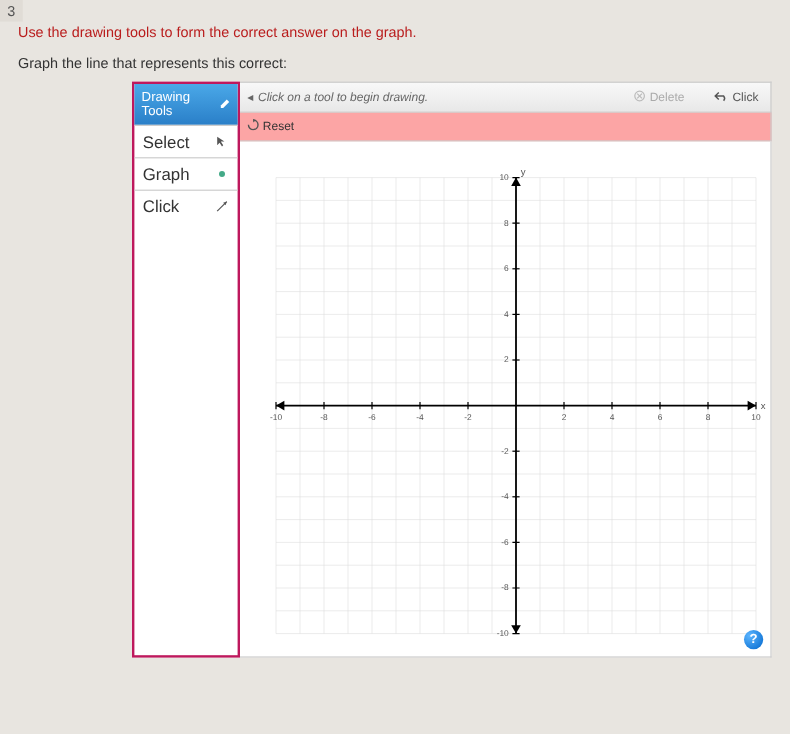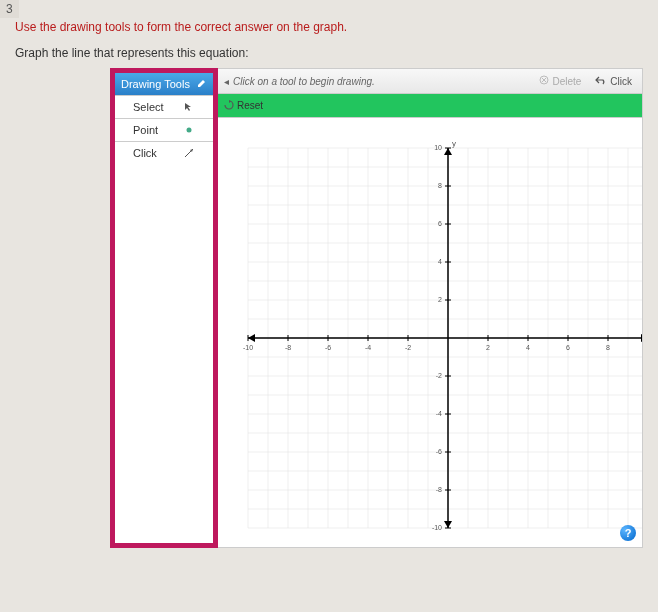--- a/index.html
+++ b/index.html
@@ -6,65 +6,65 @@
 body { font-family: Arial, sans-serif; font-size: 12px; color: #333; background: #e8e5e0; width: 658px; height: 612px; overflow: hidden; position: relative; }
 .q-number { position: absolute; top: 0; left: 0; background: #e0dcd6; padding: 2px 6px; font-size: 12px; color: #555; }
 .content { padding: 20px 15px 10px 15px; }
 .instruction { margin-bottom: 12px; color: #b91c1c; }
 .subinstruction { margin-bottom: 8px; color: #333; }
 .equation { font-family: 'Times New Roman', serif; font-style: italic; font-size: 14px; margin-bottom: 8px; }
 .frac { display: inline-block; vertical-align: middle; text-align: center; font-size: 11px; line-height: 1; }
 .frac .num { display: block; border-bottom: 1px solid #000; padding: 0 1px; }
 .frac .den { display: block; padding: 0 1px; }
 .tool-area { display: flex; margin-left: 95px; }
-.tools-panel { width: 108px; border: 5px solid #be185d; background: #fff; }
+.tools-panel { width: 90px; border: 2px solid #be185d; background: #fff; }
 .tools-header { background: linear-gradient(#4aa8e8,#2a7fc8); color: #fff; font-size: 11px; padding: 5px 6px; display: flex; justify-content: space-between; align-items: center; }
-.tool-row { border-top: 1px solid #ccc; padding: 5px 18px; font-size: 11px; display: flex; justify-content: space-between; align-items: center; cursor: pointer; }
+.tool-row { border-top: 1px solid #ccc; padding: 5px 7px; font-size: 14px; display: flex; justify-content: space-between; align-items: center; cursor: pointer; }
 .tool-icon { width: 12px; height: 12px; display: inline-flex; align-items: center; justify-content: center; }
 .canvas-panel { flex: 1; display: flex; flex-direction: column; }
 .canvas-header { background: linear-gradient(#f8f8f8,#e8e8e8); border: 1px solid #ccc; border-left: none; display: flex; align-items: center; justify-content: space-between; padding: 3px 6px; font-size: 10px; color: #666; height: 26px; }
 .canvas-header-left { display: flex; align-items: center; gap: 4px; }
-.canvas-header-right { display: flex; align-items: center; gap: 6px; }
+.canvas-header-right { display: flex; align-items: center; gap: 17px; }
 .hdr-btn { display: flex; align-items: center; gap: 3px; padding: 2px 4px; cursor: pointer; color: #555; }
 .hdr-btn.disabled { color: #aaa; cursor: default; }
-.reset-bar { background: #22c55e; border: 1px solid #ccc; border-top: none; border-left: none; padding: 3px 6px; font-size: 10px; display: flex; align-items: center; gap: 4px; height: 24px; }
+.reset-bar { background: #fca5a5; border: 1px solid #ccc; border-top: none; border-left: none; padding: 3px 6px; font-size: 10px; display: flex; align-items: center; gap: 4px; height: 24px; }
 .reset-btn { display: flex; align-items: center; gap: 3px; cursor: pointer; }
 .graph-container { background: #fff; border: 1px solid #ccc; border-top: none; border-left: none; height: 430px; position: relative; overflow: hidden; }
 .help-icon { position: absolute; bottom: 6px; right: 6px; width: 16px; height: 16px; border-radius: 50%; background: radial-gradient(circle at 30% 30%, #5bb5ff, #0066cc); color: #fff; font-size: 11px; font-weight: bold; display: flex; align-items: center; justify-content: center; cursor: pointer; }
 svg.graph { position: absolute; left: 20px; top: 20px; }
 </style>
 </head>
 <body>
 
 <div class="q-number">3</div>
 
 <div class="content">
   <p class="instruction">Use the drawing tools to form the correct answer on the graph.</p>
-  <p class="subinstruction">Graph the line that represents this equation:</p>
+  <p class="subinstruction">Graph the line that represents this correct:</p>
 
   <div class="tool-area">
     <div class="tools-panel">
       <div class="tools-header">
         <span>Drawing Tools</span>
         <span class="tool-icon">
           <svg width="10" height="10" viewBox="0 0 10 10">
               <path d="M7 1 L9 3 L4 8 L2 8 L2 6 Z" fill="#fff"></path>
             </svg>
         </span>
       </div>
       <div class="tool-row">
         <span>Select</span>
         <span class="tool-icon">
           <svg width="10" height="10" viewBox="0 0 10 10">
               <path d="M1 1 L1 8 L3 6 L5 9 L6 8 L4 5 L7 5 Z" fill="#555"></path>
             </svg>
         </span>
       </div>
       <div class="tool-row">
-        <span>Point</span>
+        <span>Graph</span>
         <span class="tool-icon">
           <svg width="10" height="10" viewBox="0 0 10 10">
               <circle cx="5" cy="5" r="2.5" fill="#4a8"></circle>
             </svg>
         </span>
       </div>
       <div class="tool-row">
         <span>Click</span>
         <span class="tool-icon">
           <svg width="10" height="10" viewBox="0 0 10 10">

